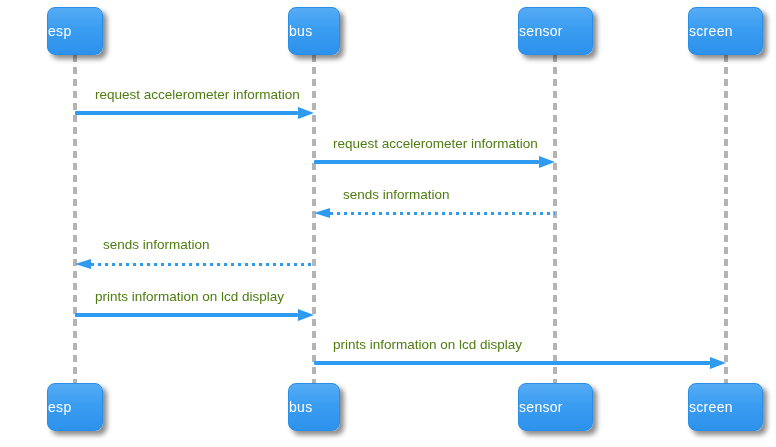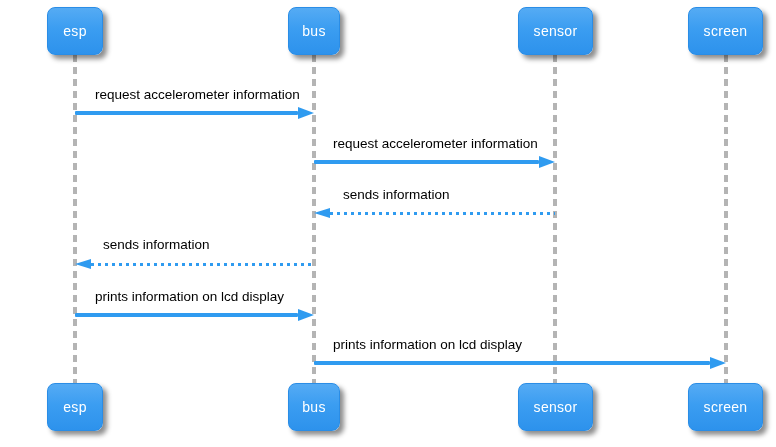--- a/index.html
+++ b/index.html
@@ -20,21 +20,21 @@
     position: absolute;
     height: 46px;
     border-radius: 8px;
     background: linear-gradient(180deg, #55abf4 0%, #3b9df1 45%, #2d92ec 100%);
     border: 1px solid #2a8de6;
     box-shadow: 4px 4px 5px rgba(0,0,0,0.45);
     color: #ffffff;
     font-size: 14px;
     display: flex;
     align-items: center;
-    justify-content: center;
+    justify-content: flex-start;
     letter-spacing: 0.3px;
   }
   
   .lifeline {
     position: absolute;
     top: 55px;
     width: 4px;
     height: 328px;
     background: repeating-linear-gradient(180deg,
       #b4b4b4 0px, #b4b4b4 7px,
@@ -65,21 +65,21 @@
   .head-left {
     position: absolute;
     width: 0; height: 0;
     border-top: 5px solid transparent;
     border-bottom: 5px solid transparent;
     border-right: 16px solid #2f9bf0;
   }
   
   .msg-label {
     position: absolute;
-    color: #000000;
+    color: #4d7c0f;
     font-size: 13.5px;
     white-space: nowrap;
   }
 </style>
 </head>
 <body>
 
 <div class="canvas">
 
   <div class="lifeline" style="left:73px;"></div>

